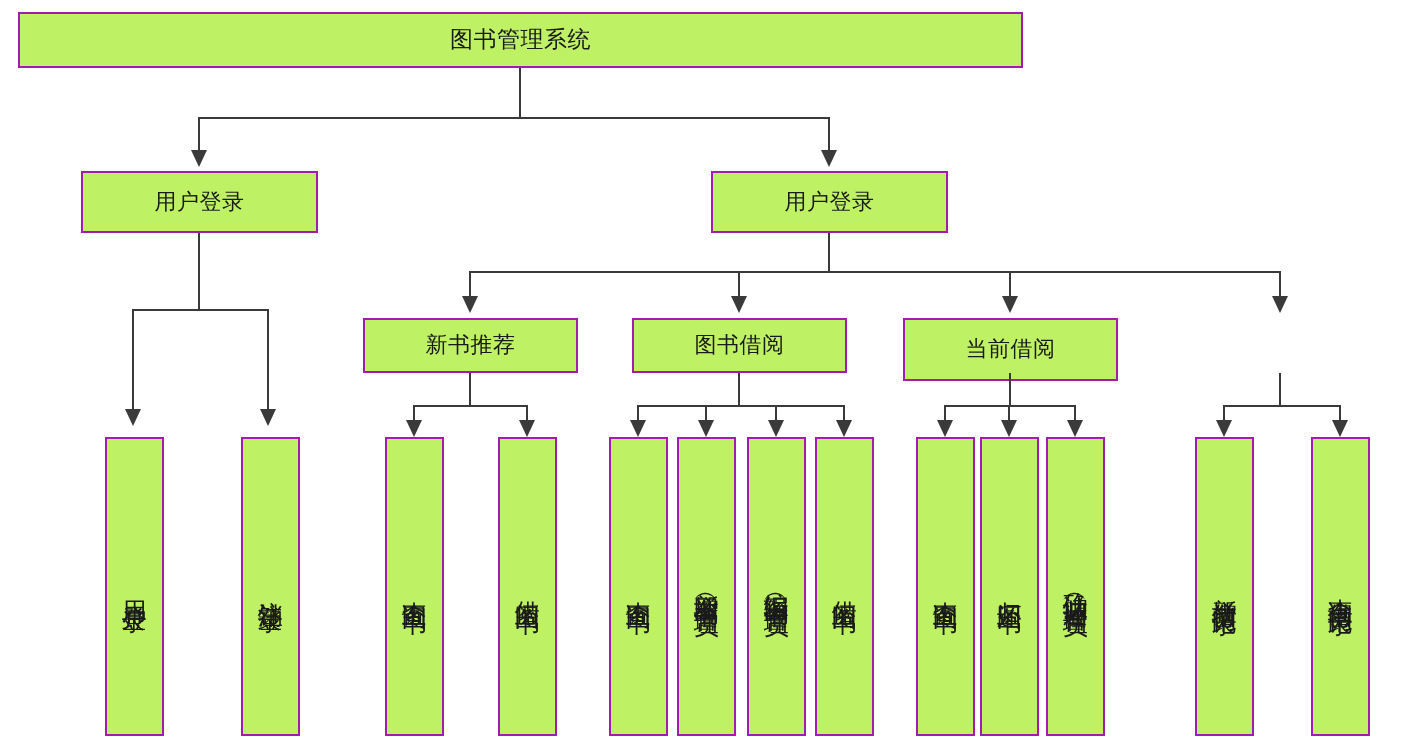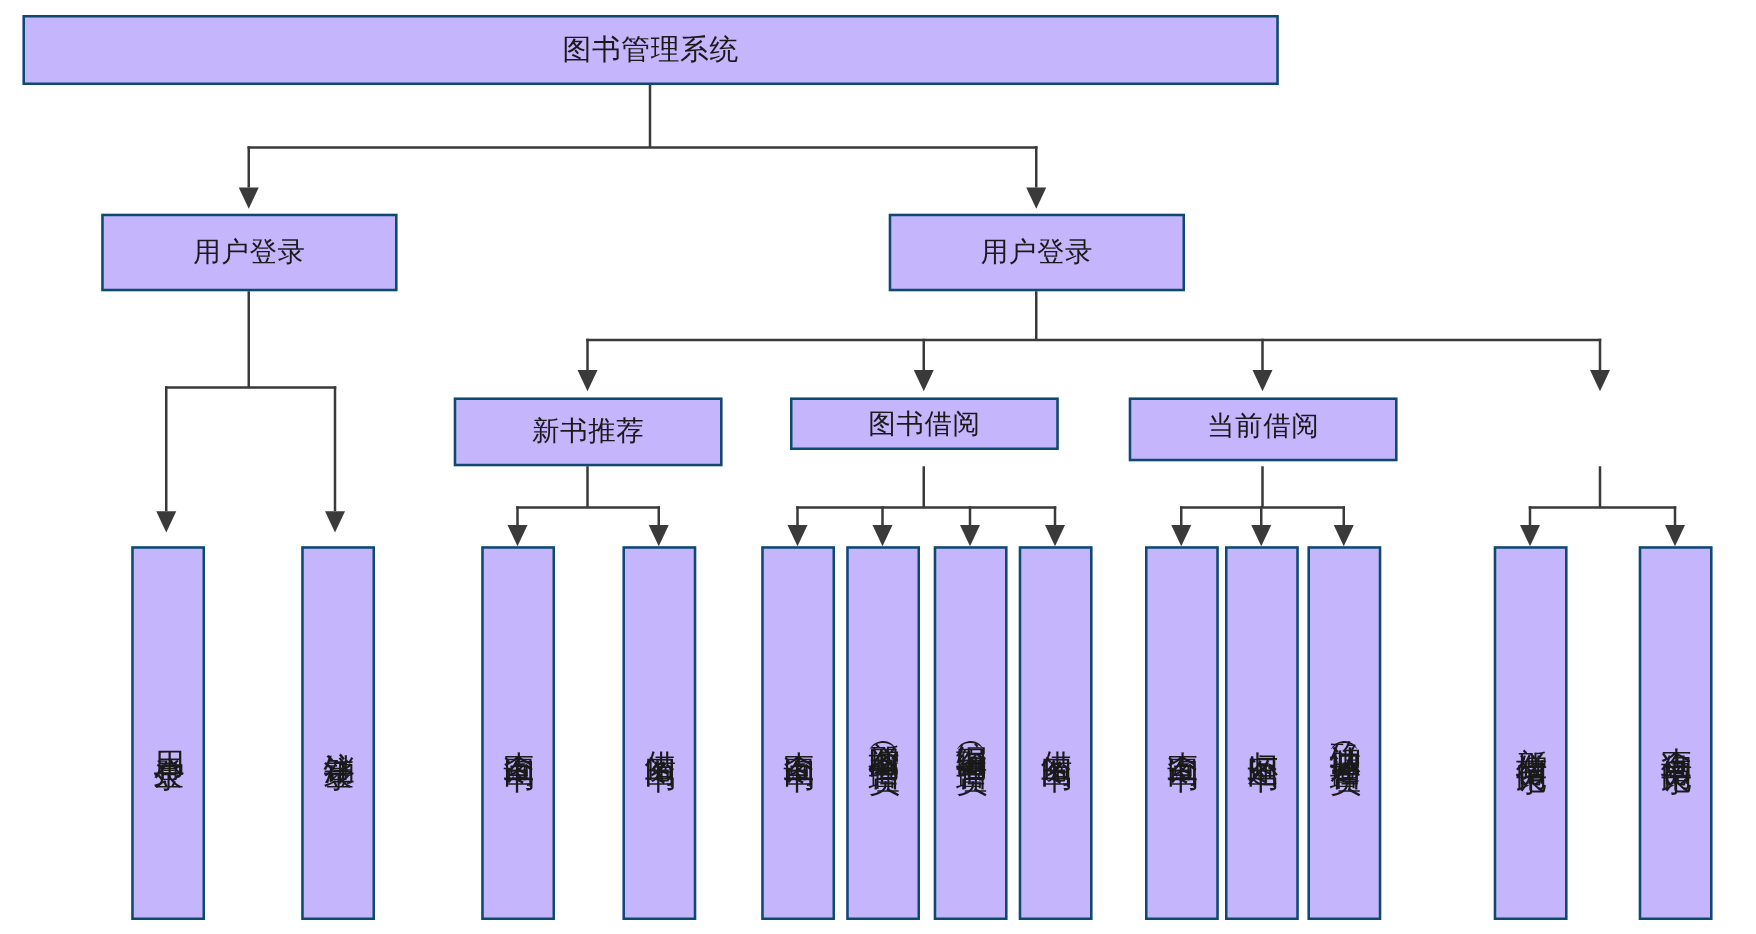--- a/index.html
+++ b/index.html
@@ -15,22 +15,22 @@
     position: relative;
     width: 1405px;
     height: 747px;
     background: #ffffff;
     overflow: hidden;
   }
   
   .node {
     position: absolute;
     box-sizing: border-box;
-    background: #c4b5fd;
-    border: 2px solid #0c4a6e;
+    background: #bef264;
+    border: 2px solid #a21caf;
     display: flex;
     align-items: center;
     justify-content: center;
     color: #1a1a1a;
   }
   .node .label {
     display: block;
     text-align: center;
     line-height: 1.12;
     white-space: nowrap;
@@ -123,24 +123,24 @@
   <div class="conn v" style="left:1009px; top:271px; width:2px; height:25px;"></div>
   <div class="conn v" style="left:1279px; top:271px; width:2px; height:25px;"></div>
   <div class="arrow" style="left:462px; top:296px;"></div>
   <div class="arrow" style="left:731px; top:296px;"></div>
   <div class="arrow" style="left:1002px; top:296px;"></div>
   <div class="arrow" style="left:1272px; top:296px;"></div>
 
   <div class="node horiz" style="left:363px; top:318px; width:215px; height:55px;">
     <span class="label">新书推荐</span>
   </div>
-  <div class="node horiz" style="left:632px; top:318px; width:215px; height:42px;">
+  <div class="node horiz" style="left:632px; top:318px; width:215px; height:55px;">
     <span class="label">图书借阅</span>
   </div>
-  <div class="node horiz" style="left:903px; top:318px; width:215px; height:51px;font-family:Liberation Mono, monospace;">
+  <div class="node horiz" style="left:903px; top:318px; width:215px; height:63px;">
     <span class="label">当前借阅</span>
   </div>
 
   <div class="conn v" style="left:469px; top:373px; width:2px; height:33px;"></div>
   <div class="conn h" style="left:413px; top:405px; width:115px; height:2px;"></div>
   <div class="conn v" style="left:413px; top:405px; width:2px; height:15px;"></div>
   <div class="conn v" style="left:526px; top:405px; width:2px; height:15px;"></div>
   <div class="arrow" style="left:406px; top:420px;"></div>
   <div class="arrow" style="left:519px; top:420px;"></div>
 

